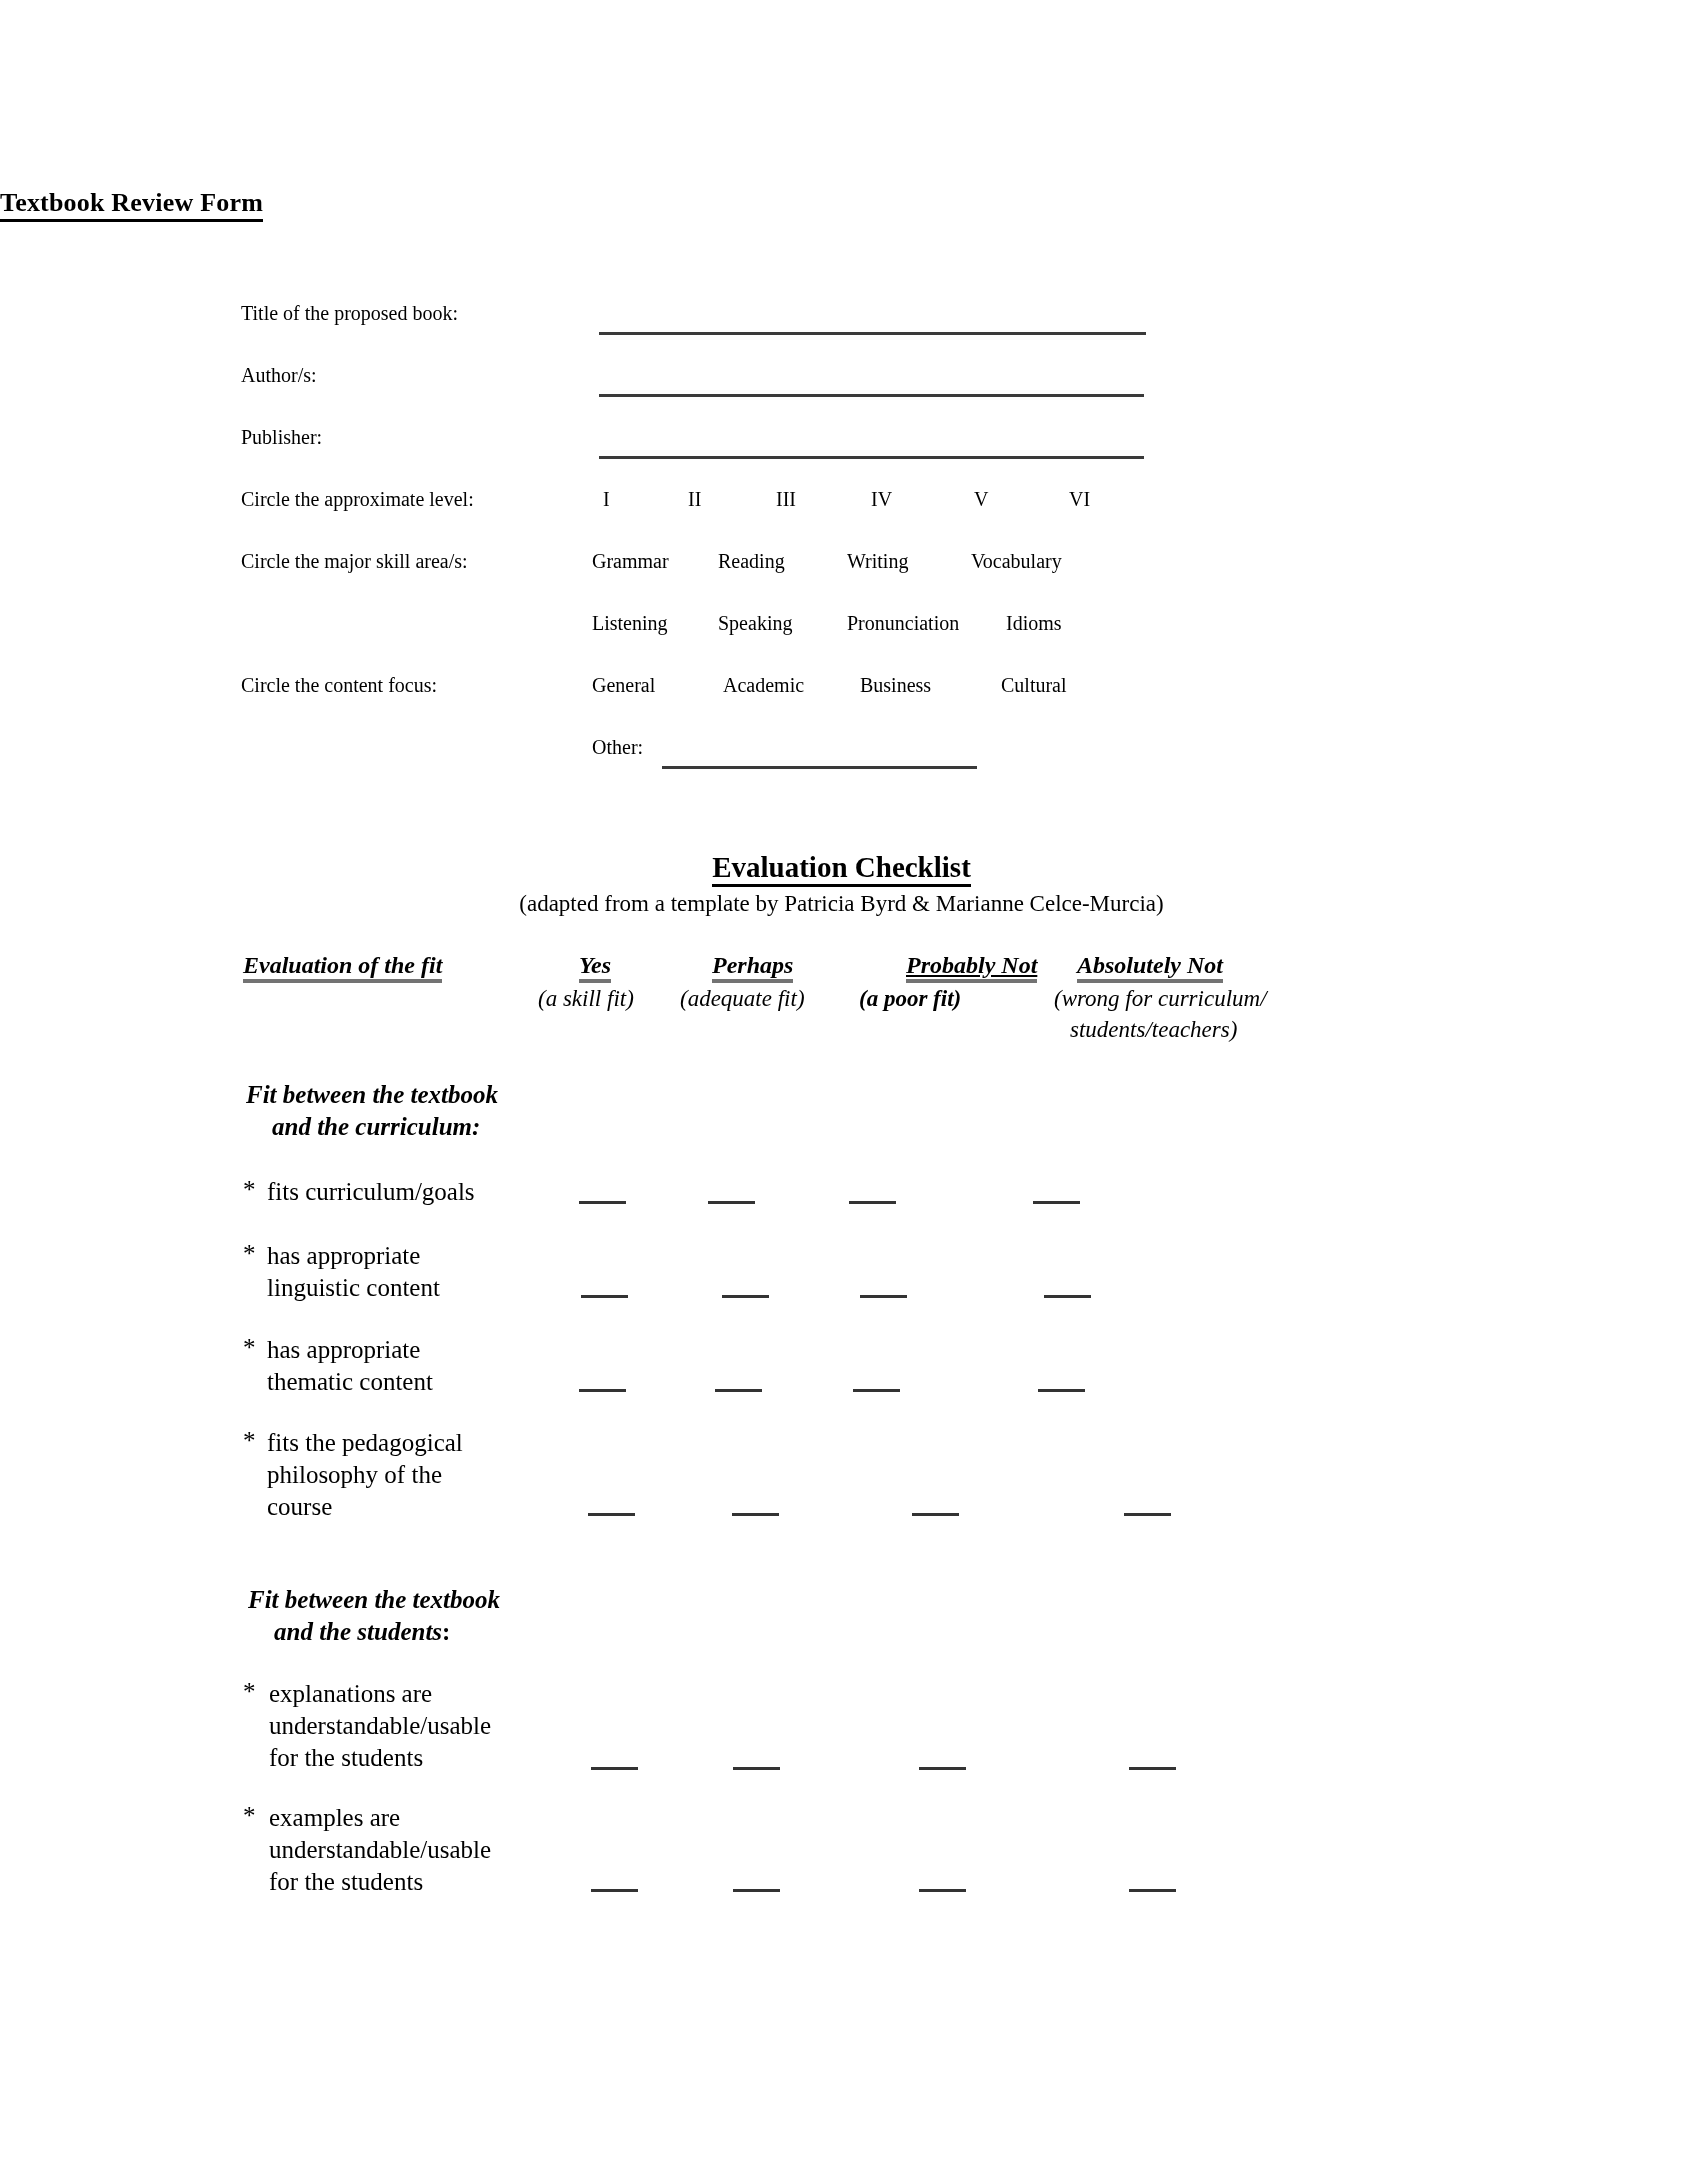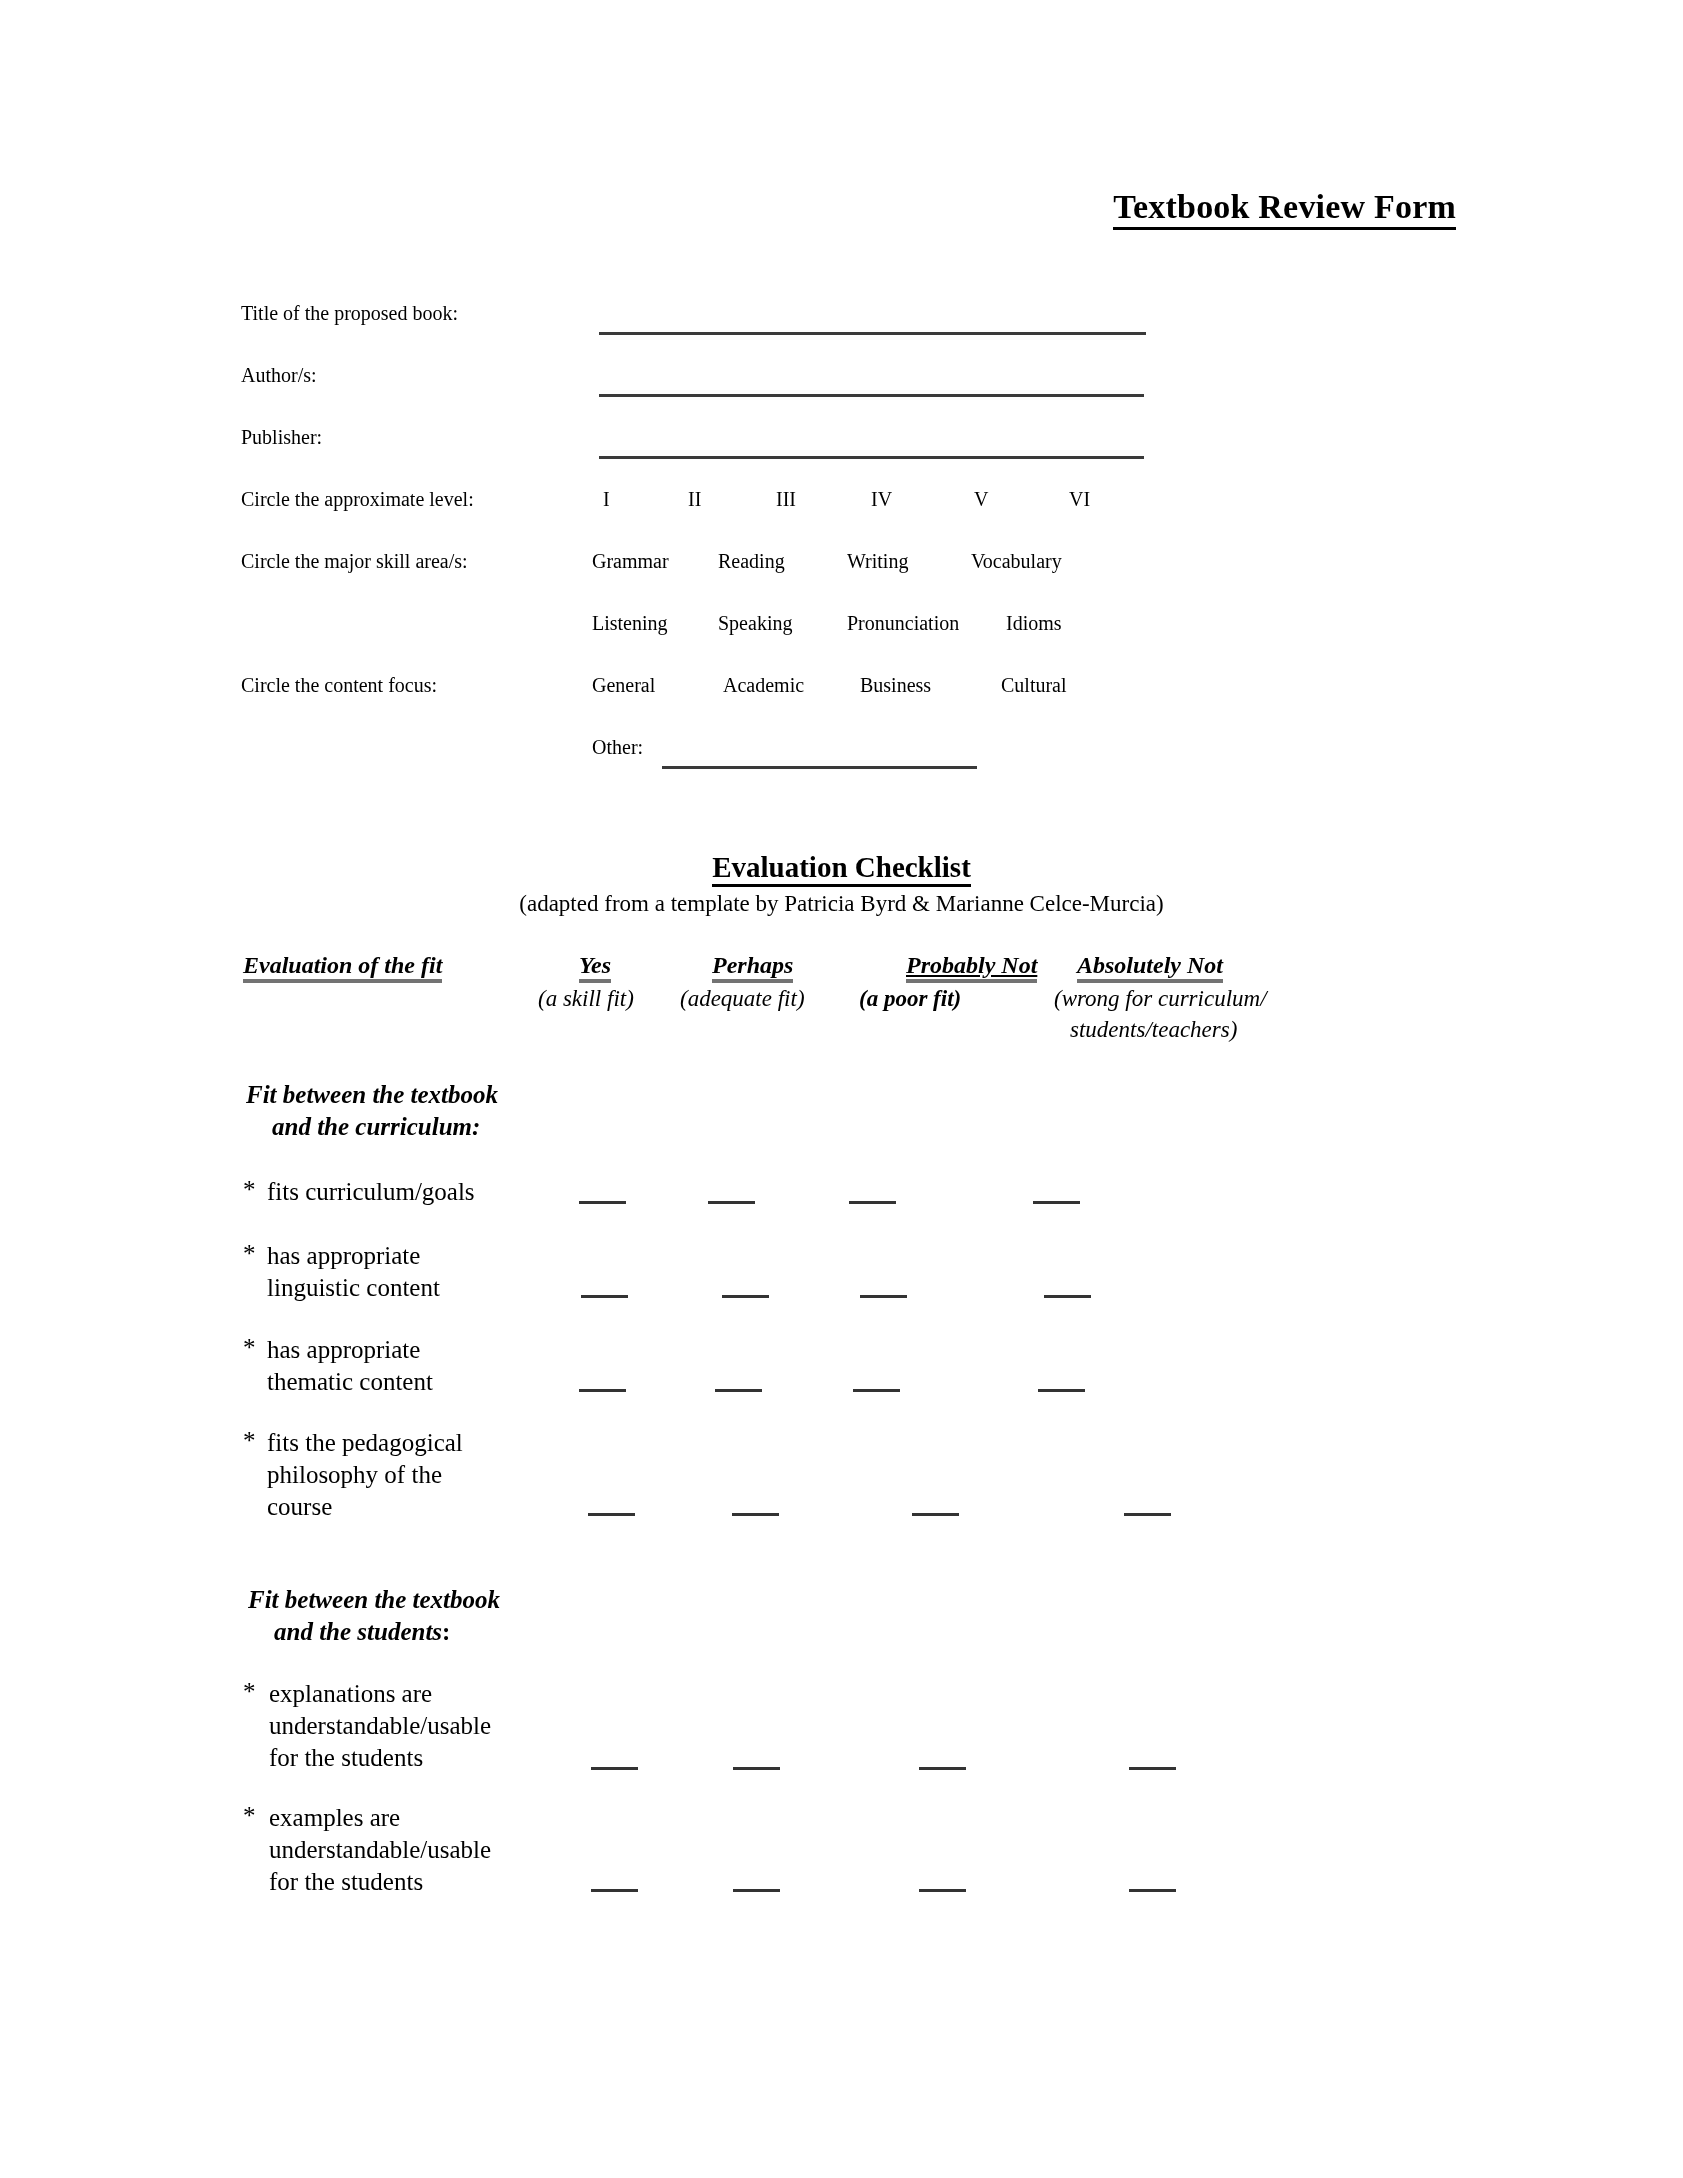--- a/index.html
+++ b/index.html
@@ -22,22 +22,22 @@
     height: 2178px;
     background: #ffffff;
   }
 
   
   .doc-title {
     position: absolute;
     left: 0;
     top: 188px;
     width: 1456px;
-    text-align: right;
-    font-size: 34px;
+    text-align: left;
+    font-size: 26px;
     font-weight: bold;
     letter-spacing: 0.2px;
   }
   .doc-title span {
     border-bottom: 3px solid #000;
     padding-bottom: 2px;
   }
 
   
   .form-block {

